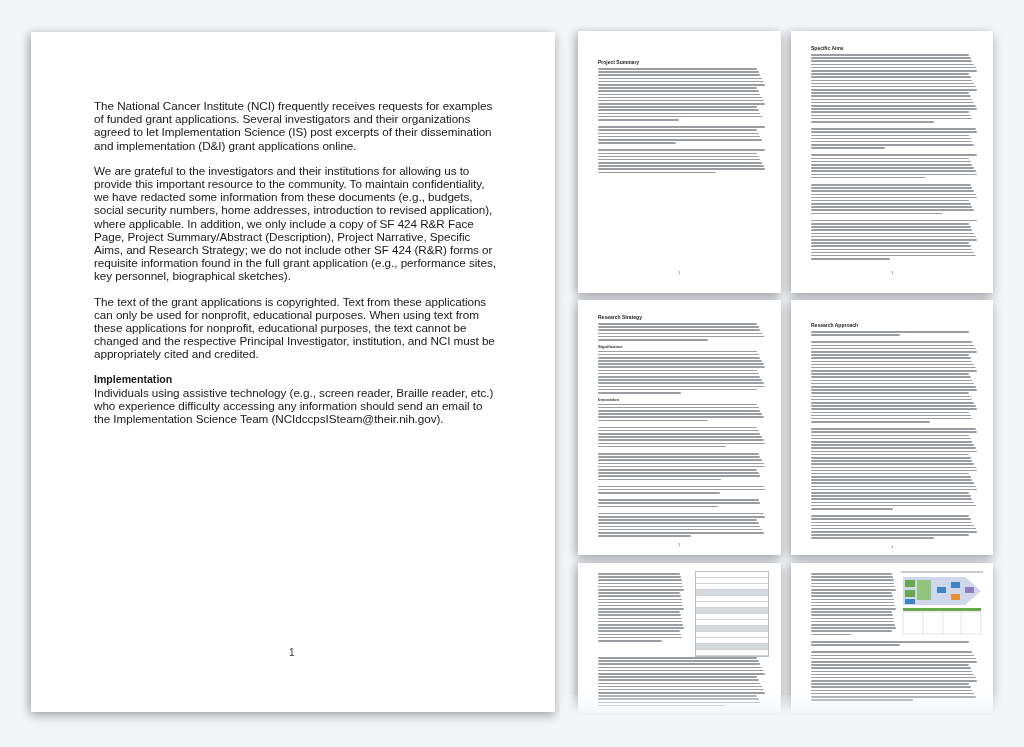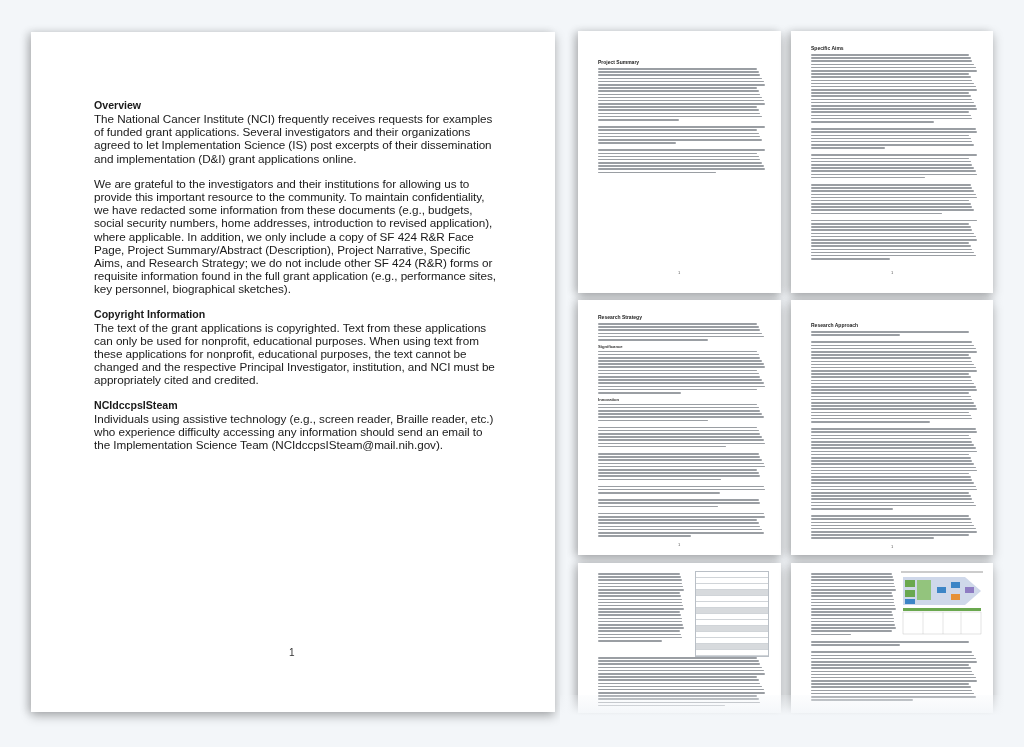--- a/index.html
+++ b/index.html
@@ -38,33 +38,31 @@
   .t-table .row.shade { background: #d7dadd; }
   .t-fig { position:absolute; right: 10px; top: 8px; width: 82px; height: 64px; }
 </style>
 </head>
 <body>
 
 <div class="page" id="main-page">
   <div class="main-inner">
 
     <div>
-      <p class="sec-head">Overview</p>
       <p class="sec-body">The National Cancer Institute (NCI) frequently receives requests for examples of funded grant applications. Several investigators and their organizations agreed to let Implementation Science (IS) post excerpts of their dissemination and implementation (D&amp;I) grant applications online.</p>
     </div>
     <div>
       <p class="sec-body">We are grateful to the investigators and their institutions for allowing us to provide this important resource to the community. To maintain confidentiality, we have redacted some information from these documents (e.g., budgets, social security numbers, home addresses, introduction to revised application), where applicable. In addition, we only include a copy of SF 424 R&amp;R Face Page, Project Summary/Abstract (Description), Project Narrative, Specific Aims, and Research Strategy; we do not include other SF 424 (R&amp;R) forms or requisite information found in the full grant application (e.g., performance sites, key personnel, biographical sketches).</p>
     </div>
     <div>
-      <p class="sec-head">Copyright Information</p>
       <p class="sec-body">The text of the grant applications is copyrighted. Text from these applications can only be used for nonprofit, educational purposes. When using text from these applications for nonprofit, educational purposes, the text cannot be changed and the respective Principal Investigator, institution, and NCI must be appropriately cited and credited.</p>
     </div>
     <div>
-      <p class="sec-head">NCIdccpsISteam</p>
-      <p class="sec-body">Individuals using assistive technology (e.g., screen reader, Braille reader, etc.) who experience difficulty accessing any information should send an email to the Implementation Science Team (NCIdccpsISteam@mail.nih.gov).</p>
+      <p class="sec-head">Implementation</p>
+      <p class="sec-body">Individuals using assistive technology (e.g., screen reader, Braille reader, etc.) who experience difficulty accessing any information should send an email to the Implementation Science Team (NCIdccpsISteam@their.nih.gov).</p>
     </div>
   </div>
   <div class="page-num">1</div>
 </div>
 
 <div class="page thumb" style="left:578px; top:31px; width:203px; height:262px;">
   <div class="t-inner" style="top:28px;">
     <div class="t-head">Project Summary</div>
     <div class="t-lines" id="t1a">
         <div class="t-line" style="width: 94%;"></div>

